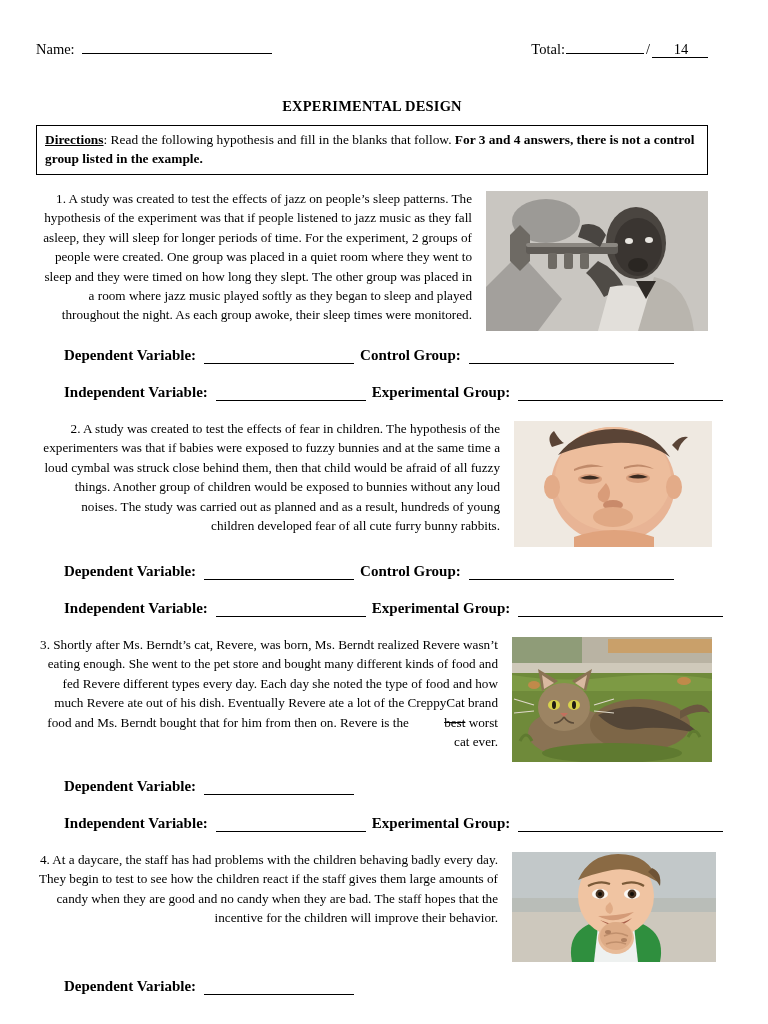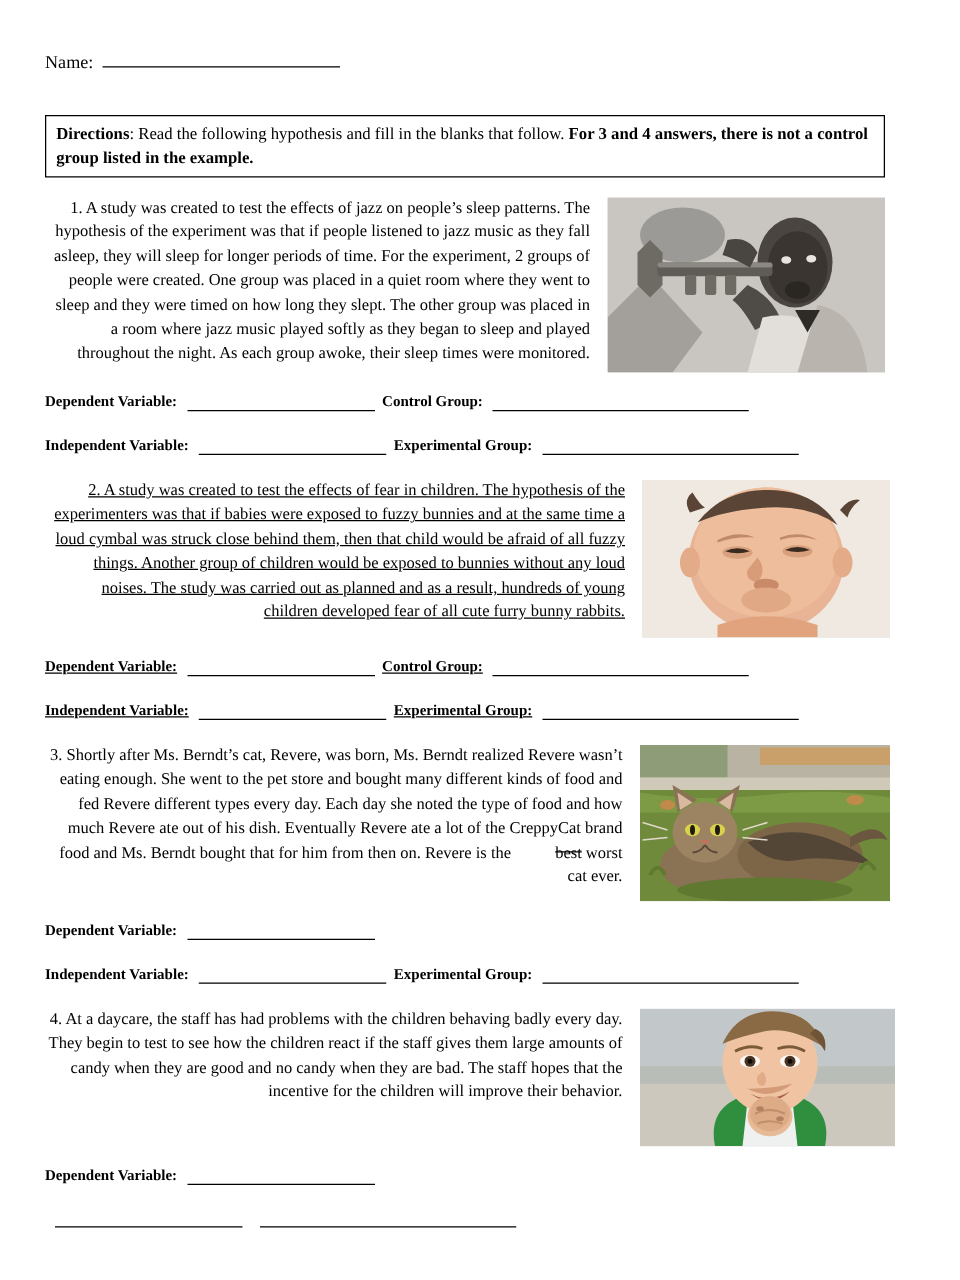--- a/index.html
+++ b/index.html
@@ -79,20 +79,21 @@
   
   .directions-box {
     margin: 10px 24px 0 0;
     border: 1.3px solid #000;
     padding: 5px 8px 6px 8px;
     font-size: 13.4px;
     line-height: 1.38;
   }
   .directions-label {
     font-weight: bold;
+    text-decoration: underline;
   }
   .directions-strong { font-weight: bold; }
 
   
   .question {
     position: relative;
     margin-top: 14px;
   }
   .q-body {
     position: relative;
@@ -115,45 +116,53 @@
     position: relative;
   }
   .q-photo svg { display: block; }
 
   .answers {
     clear: both;
     padding-top: 12px;
   }
   .answer-line {
     display: flex;
-    align-items: center;
+    align-items: flex-end;
     font-weight: bold;
-    font-size: 12px;
+    font-size: 15px;
     white-space: nowrap;
     margin-bottom: 20px;
+    margin-left: 28px;
   }
   .answer-line:last-child { margin-bottom: 0; }
   .ans-label { font-weight: bold; }
   .ans-blank-short { width: 150px; margin: 0 6px 0 8px; }
   .ans-blank-long  { width: 205px; margin-left: 8px; }
 
   .clearfix::after { content: ""; display: table; clear: both; }
 </style>
 </head>
 <body>
 
 <div class="page">
 
   <div class="header-row">
     <div class="name-field">
       <span class="name-label">Name:</span>
       <span class="blank name-blank"></span>
     </div>
-  </div>
-
+    <div class="total-field">
+      <span>Total:</span>
+      <span class="blank total-blank-a"></span>
+      <span class="total-slash">/</span>
+      <span class="total-num-wrap">14</span>
+    </div>
+  </div>
+
+  <div class="doc-title">EXPERIMENTAL DESIGN</div>
 
   <div class="directions-box">
     <span class="directions-label">Directions</span><span>:</span><span> Read the following hypothesis and fill in the blanks that follow. </span><span class="directions-strong">For 3 and 4 answers, there is not a control group listed in the example.</span>
   </div>
 
   <div class="question">
     <div class="q-body clearfix">
       <div class="q-photo" style="width:222px;height:140px;margin-right:24px;">
         <svg width="222" height="140" viewBox="0 0 222 140" xmlns="http://www.w3.org/2000/svg">
           <rect width="222" height="140" fill="#d5d2cd"></rect>
@@ -190,21 +199,21 @@
       </div>
       <div class="answer-line">
         <span class="ans-label">Independent Variable:</span>
         <span class="blank ans-blank-short"></span>
         <span class="ans-label">Experimental Group:</span>
         <span class="blank ans-blank-long"></span>
       </div>
     </div>
   </div>
 
-  <div class="question" style="margin-top:18px;text-decoration:underline;">
+  <div class="question" style="margin-top:18px;">
     <div class="q-body clearfix">
       <div class="q-photo" style="width:198px;height:126px;margin-right:20px;">
         <svg width="198" height="126" viewBox="0 0 198 126" xmlns="http://www.w3.org/2000/svg">
           <rect width="198" height="126" fill="#e9e4dd"></rect>
           <rect x="0" y="0" width="198" height="126" fill="#efe9e1"></rect>
           <ellipse cx="99" cy="64" rx="62" ry="58" fill="#e8b495"></ellipse>
           <ellipse cx="99" cy="58" rx="58" ry="52" fill="#edbd9c"></ellipse>
           <path d="M44 34 q20 -26 56 -26 q38 0 56 28 q-22 -16 -56 -14 q-34 2 -56 12 Z" fill="#5a4436"></path>
           <path d="M38 26 q-6 -10 2 -16 q6 10 10 12 Z" fill="#5a4436"></path>
           <path d="M158 24 q8 -10 16 -8 q-8 6 -10 14 Z" fill="#5a4436"></path>

